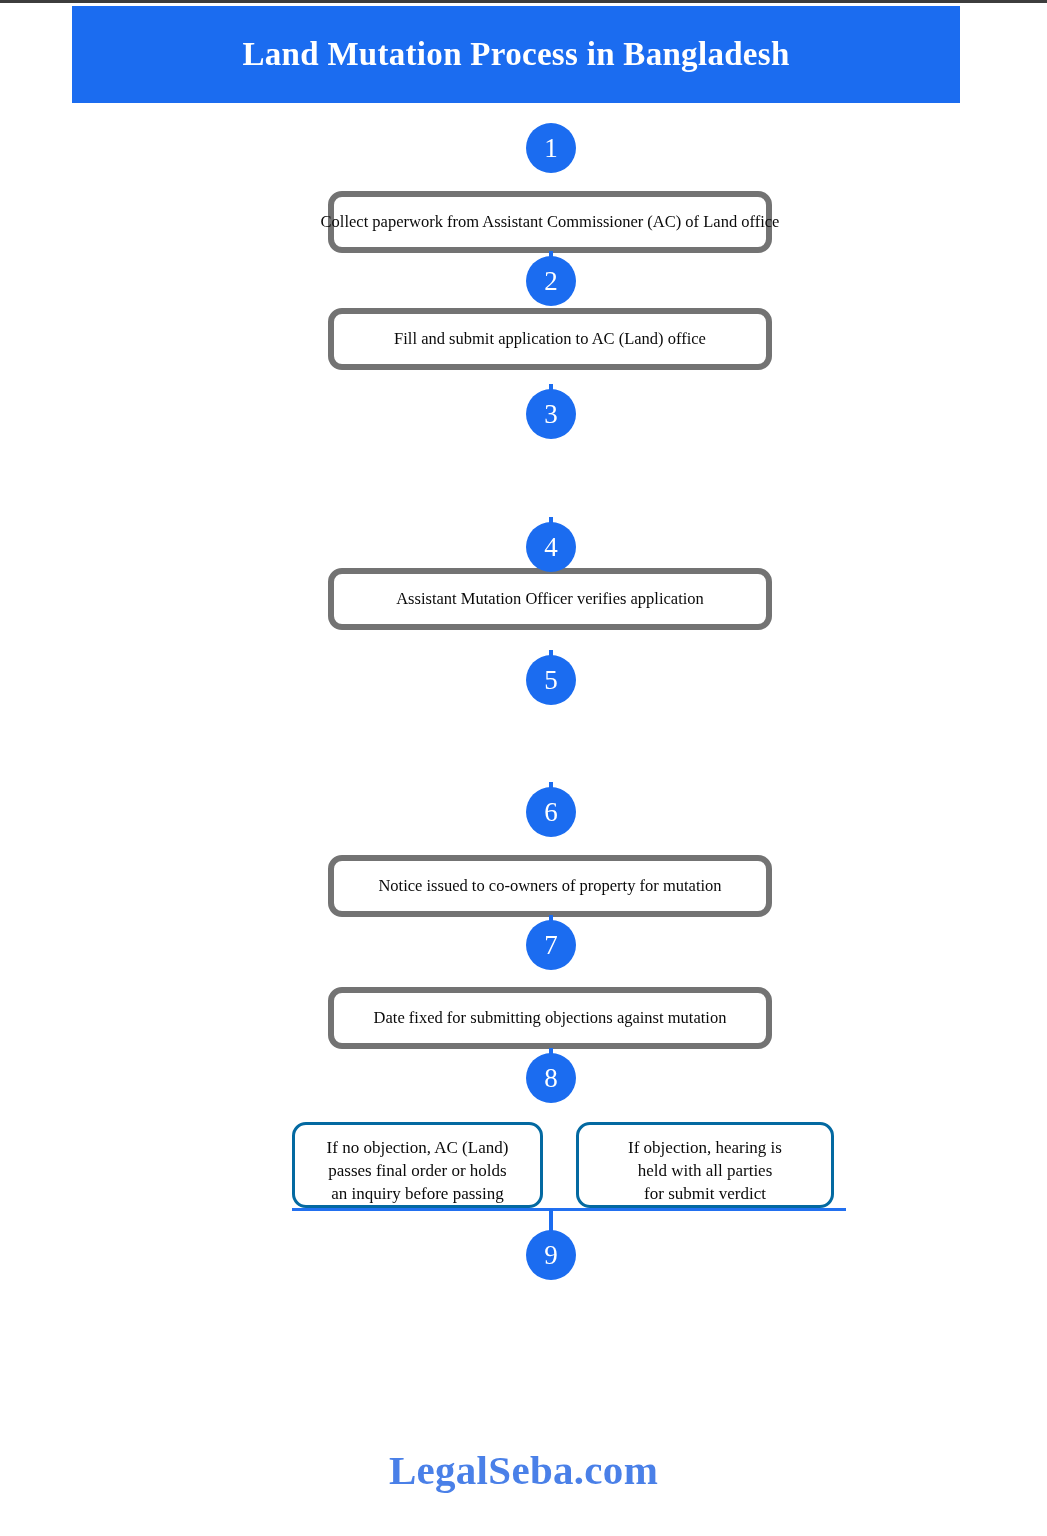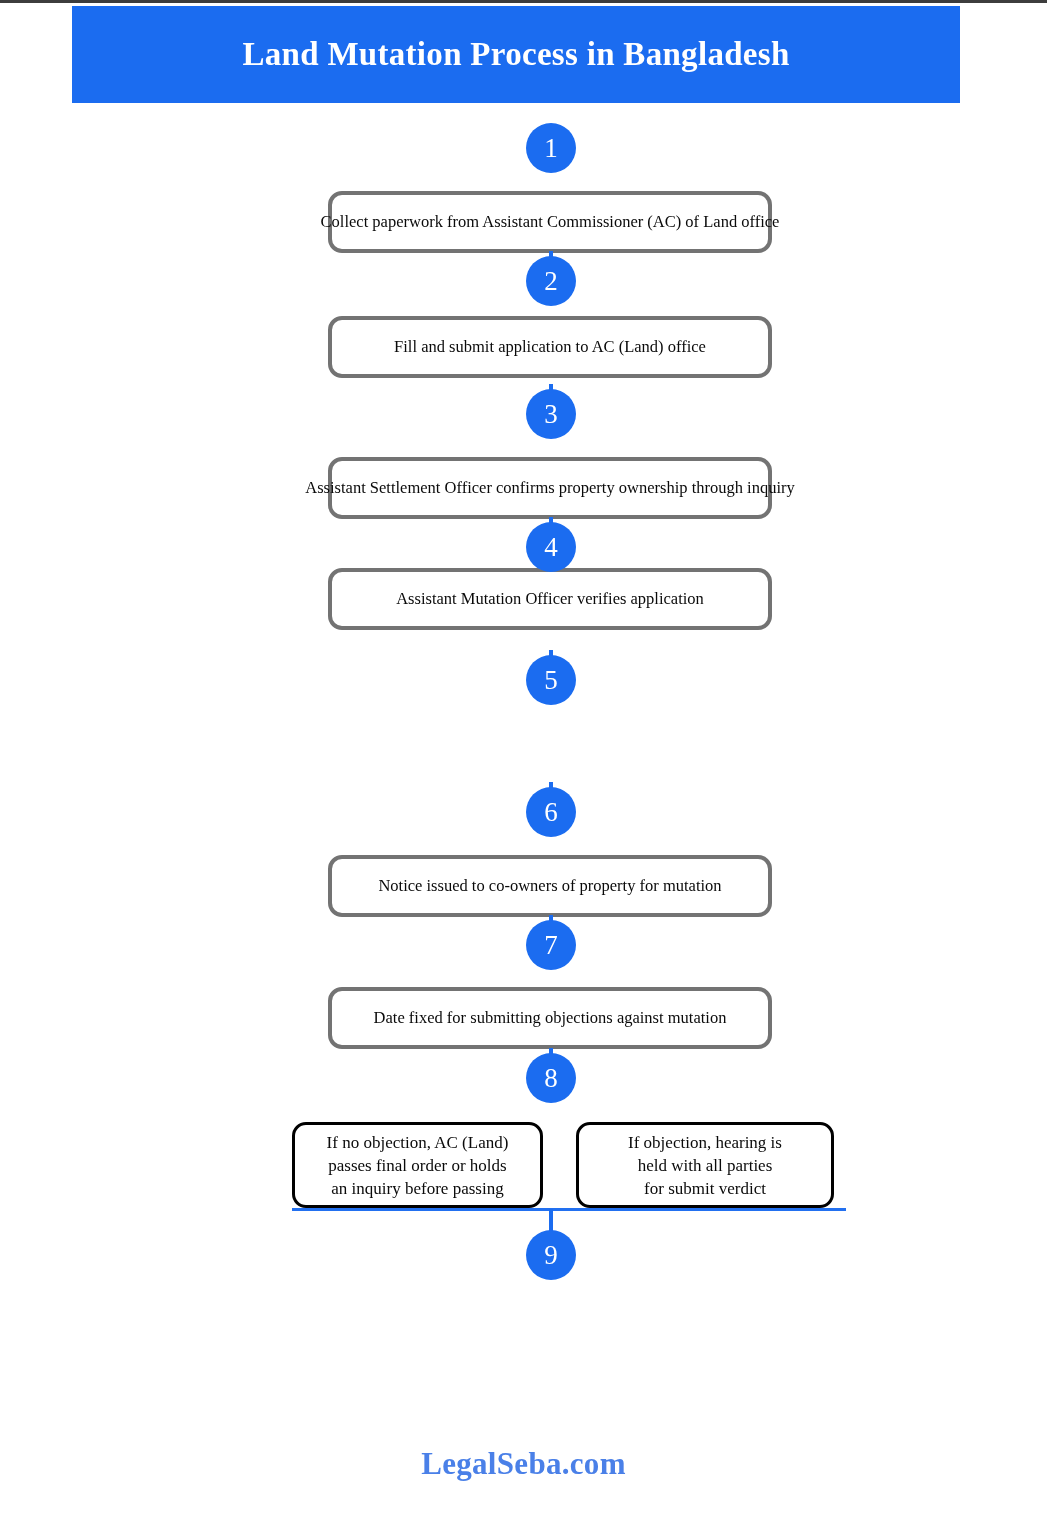--- a/index.html
+++ b/index.html
@@ -14,34 +14,34 @@
   }
   .banner h1 { margin:0; color:#ffffff; font-size:33px; font-weight:bold; letter-spacing:0.3px; }
   .circle {
     position:absolute; left:526px; width:50px; height:50px; border-radius:50%;
     background:#1b6cf0; color:#ffffff; font-size:27px;
     display:flex; align-items:center; justify-content:center; z-index:3;
   }
   .stub { position:absolute; left:549px; width:4px; height:7px; background:#1b6cf0; z-index:2; }
   .box {
     position:absolute; left:328px; width:444px; height:62px; box-sizing:border-box;
-    background:#ffffff; border:4px solid #737373; border-radius:14px;
+    background:#ffffff; border:6px solid #737373; border-radius:14px;
     display:flex; align-items:center; justify-content:center; z-index:1;
   }
   .box .label { white-space:nowrap; font-size:16.5px; color:#0a0a0a; z-index:2; }
   .branch-box {
     position:absolute; top:1122px; height:86px; box-sizing:border-box;
-    background:#ffffff; border:3px solid #000000; border-radius:14px;
-    display:flex; align-items:center; justify-content:center; text-align:center; z-index:2;
+    background:#ffffff; border:3px solid #0369a1; border-radius:14px;
+    display:flex; align-items:flex-end; justify-content:center; text-align:center; z-index:2;
   }
   .branch-box .lines { font-size:17px; line-height:23px; color:#0a0a0a; }
   .merge-line { position:absolute; left:292px; top:1208px; width:554px; height:3px; background:#2270f0; z-index:1; }
   .stub-long { position:absolute; left:549px; top:1209px; width:4px; height:24px; background:#1b6cf0; z-index:1; }
   .footer { position:absolute; left:0; top:1446px; width:1047px; text-align:center; }
-  .footer .brand { color:#4a80e8; font-size:31px; font-weight:bold; letter-spacing:0.3px; }
+  .footer .brand { color:#4a80e8; font-size:41px; font-weight:bold; letter-spacing:0.3px; }
 </style>
 </head>
 <body>
 
 <div class="page">
 
   <div class="topbar"></div>
 
   <div class="banner">
     <h1>Land Mutation Process in Bangladesh</h1>
@@ -51,30 +51,27 @@
     <span>1</span>
   </div>
   <div class="box" style="top:191px">
     <span class="label">Collect paperwork from Assistant Commissioner (AC) of Land office</span>
   </div>
   <div class="stub" style="top:251px"></div>
 
   <div class="circle" style="top:256px">
     <span>2</span>
   </div>
-  <div class="box" style="top:316px">
+  <div class="box" style="top:308px">
     <span class="label">Fill and submit application to AC (Land) office</span>
   </div>
   <div class="stub" style="top:384px"></div>
 
   <div class="circle" style="top:389px">
     <span>3</span>
-  </div>
-  <div class="box" style="top:457px">
-    <span class="label">Assistant Settlement Officer confirms property ownership through inquiry</span>
   </div>
   <div class="stub" style="top:517px"></div>
 
   <div class="circle" style="top:522px">
     <span>4</span>
   </div>
   <div class="box" style="top:568px">
     <span class="label">Assistant Mutation Officer verifies application</span>
   </div>
   <div class="stub" style="top:650px"></div>

